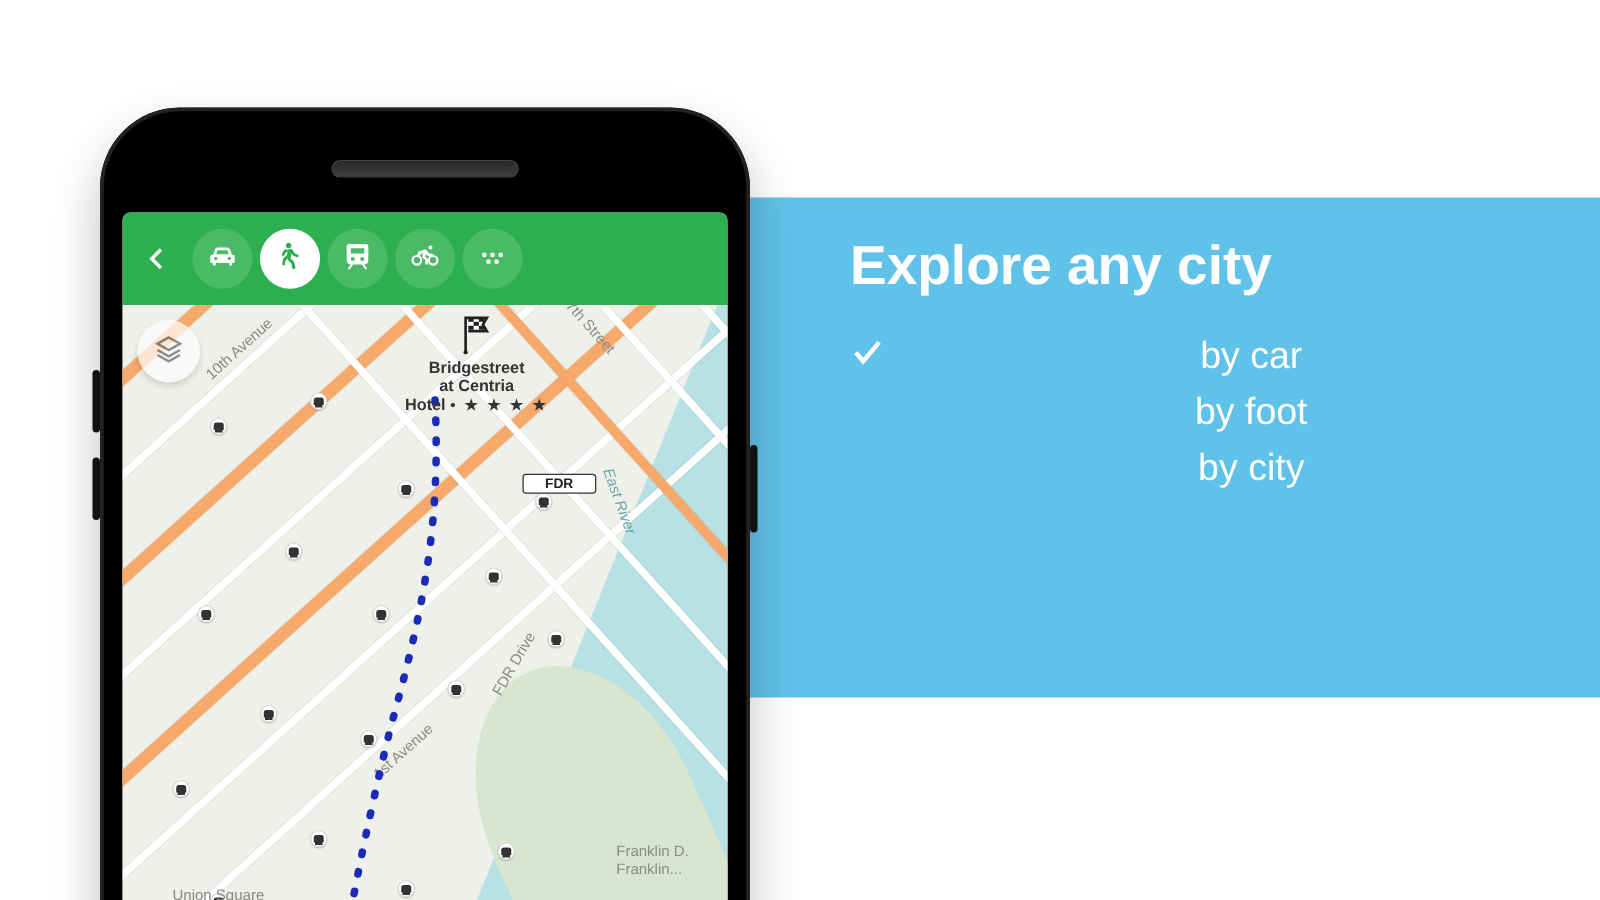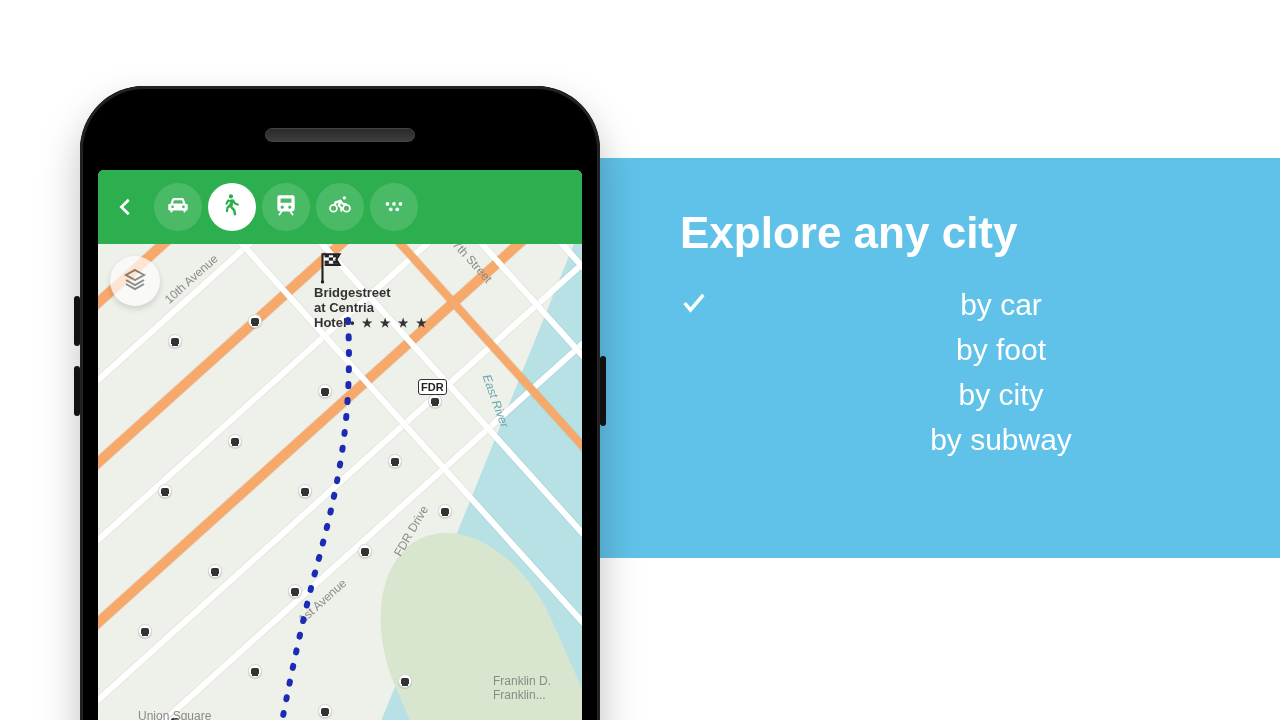--- a/index.html
+++ b/index.html
@@ -6,21 +6,21 @@
   html, body { width: 1280px; height: 720px; overflow: hidden; font-family: -apple-system, "Helvetica Neue", Arial, sans-serif; background:#fff; }
 
   
   .band {
     position: absolute;
     left: 540px; right: 0; top: 158px; height: 400px;
     background: #61c2e9;
     padding: 30px 0 0 140px;
     color: #fff;
   }
-  .band h1 { font-size: 44px; font-weight: 700; margin-bottom: 24px; margin-top: 20px; }
+  .band h1 { font-size: 44px; font-weight: 700; margin-bottom: 24px; }
   .band ul { list-style: none; text-align: center; }
   .band li { font-size: 30px; font-weight: 300; line-height: 1.5; position: relative; padding-left: 42px; }
   .band li .tick {
     position: absolute; left: 0; top: 2px; width: 28px; height: 28px;
     display: none;
   }
   .band li.checked .tick { display: block; }
   .band li .tick svg { width: 28px; height: 28px; stroke: #fff; stroke-width: 3; fill: none; }
 
   
@@ -111,36 +111,36 @@
   .v1{ left:40px;  top:-120px; width:900px; height:6px;}
   .v2{ left:120px; top:-120px; width:900px; height:6px;}
   .v3{ left:200px; top:-120px; width:900px; height:8px;}
   .v4{ left:280px; top:-120px; width:900px; height:6px;}
   .v5{ left:360px; top:-120px; width:900px; height:6px;}
 
   
   .maplabel { position:absolute; font-size:12px; color:#8a8a86; white-space:nowrap; }
   .maplabel.river { color:#6aa7ab; font-style:italic; }
   .shield {
-    position:absolute; padding:1px 2px; background:#fff; border:1.5px solid #333;
+    position:absolute; padding:1px 17px; background:#fff; border:1.5px solid #333;
     border-radius:3px; font-size:11px; font-weight:700; color:#222;
   }
 
   
   .pin {
     position:absolute; width:14px; height:14px; border-radius:50%;
     background:#fff; border:1px solid rgba(0,0,0,.15);
     display:flex;align-items:center;justify-content:center;
     box-shadow:0 1px 1px rgba(0,0,0,.15);
   }
   .pin::after{ content:""; width:8px;height:6px;background:#333;border-radius:2px 2px 0 0;
     box-shadow: 0 3px 0 -1px #333; }
 
   
-  .dest { position:absolute; left:216px; top:6px; text-align:left; }
+  .dest { position:absolute; left:226px; top:6px; text-align:center; }
   .dest svg { width:34px; height:34px; }
   .dest .txt { font-size:13px; font-weight:600; color:#333; line-height:1.15; margin-top:-2px; }
   .dest .sub { font-size:12px; color:#333; letter-spacing:2px; margin-top:2px;}
 
   
   .route { position:absolute; left:0; top:0; width:100%; height:100%; pointer-events:none; }
   .route path { fill:none; stroke:#1c2bb5; stroke-width:6; stroke-linecap:round; stroke-dasharray:2 14; }
 
   
   .fab {
@@ -171,24 +171,20 @@
       <span>by car</span>
     </li>
     <li>
       
       <span>by foot</span>
     </li>
     <li>
       
       <span>by city</span>
     </li>
-    <li>
-      
-      <span>by subway</span>
-    </li>
   </ul>
 </div>
 
 <div class="phone">
   <div class="speaker"></div>
   <div class="side-btn r1"></div>
   <div class="side-btn l1"></div>
   <div class="side-btn l2"></div>
 
   <div class="screen">

